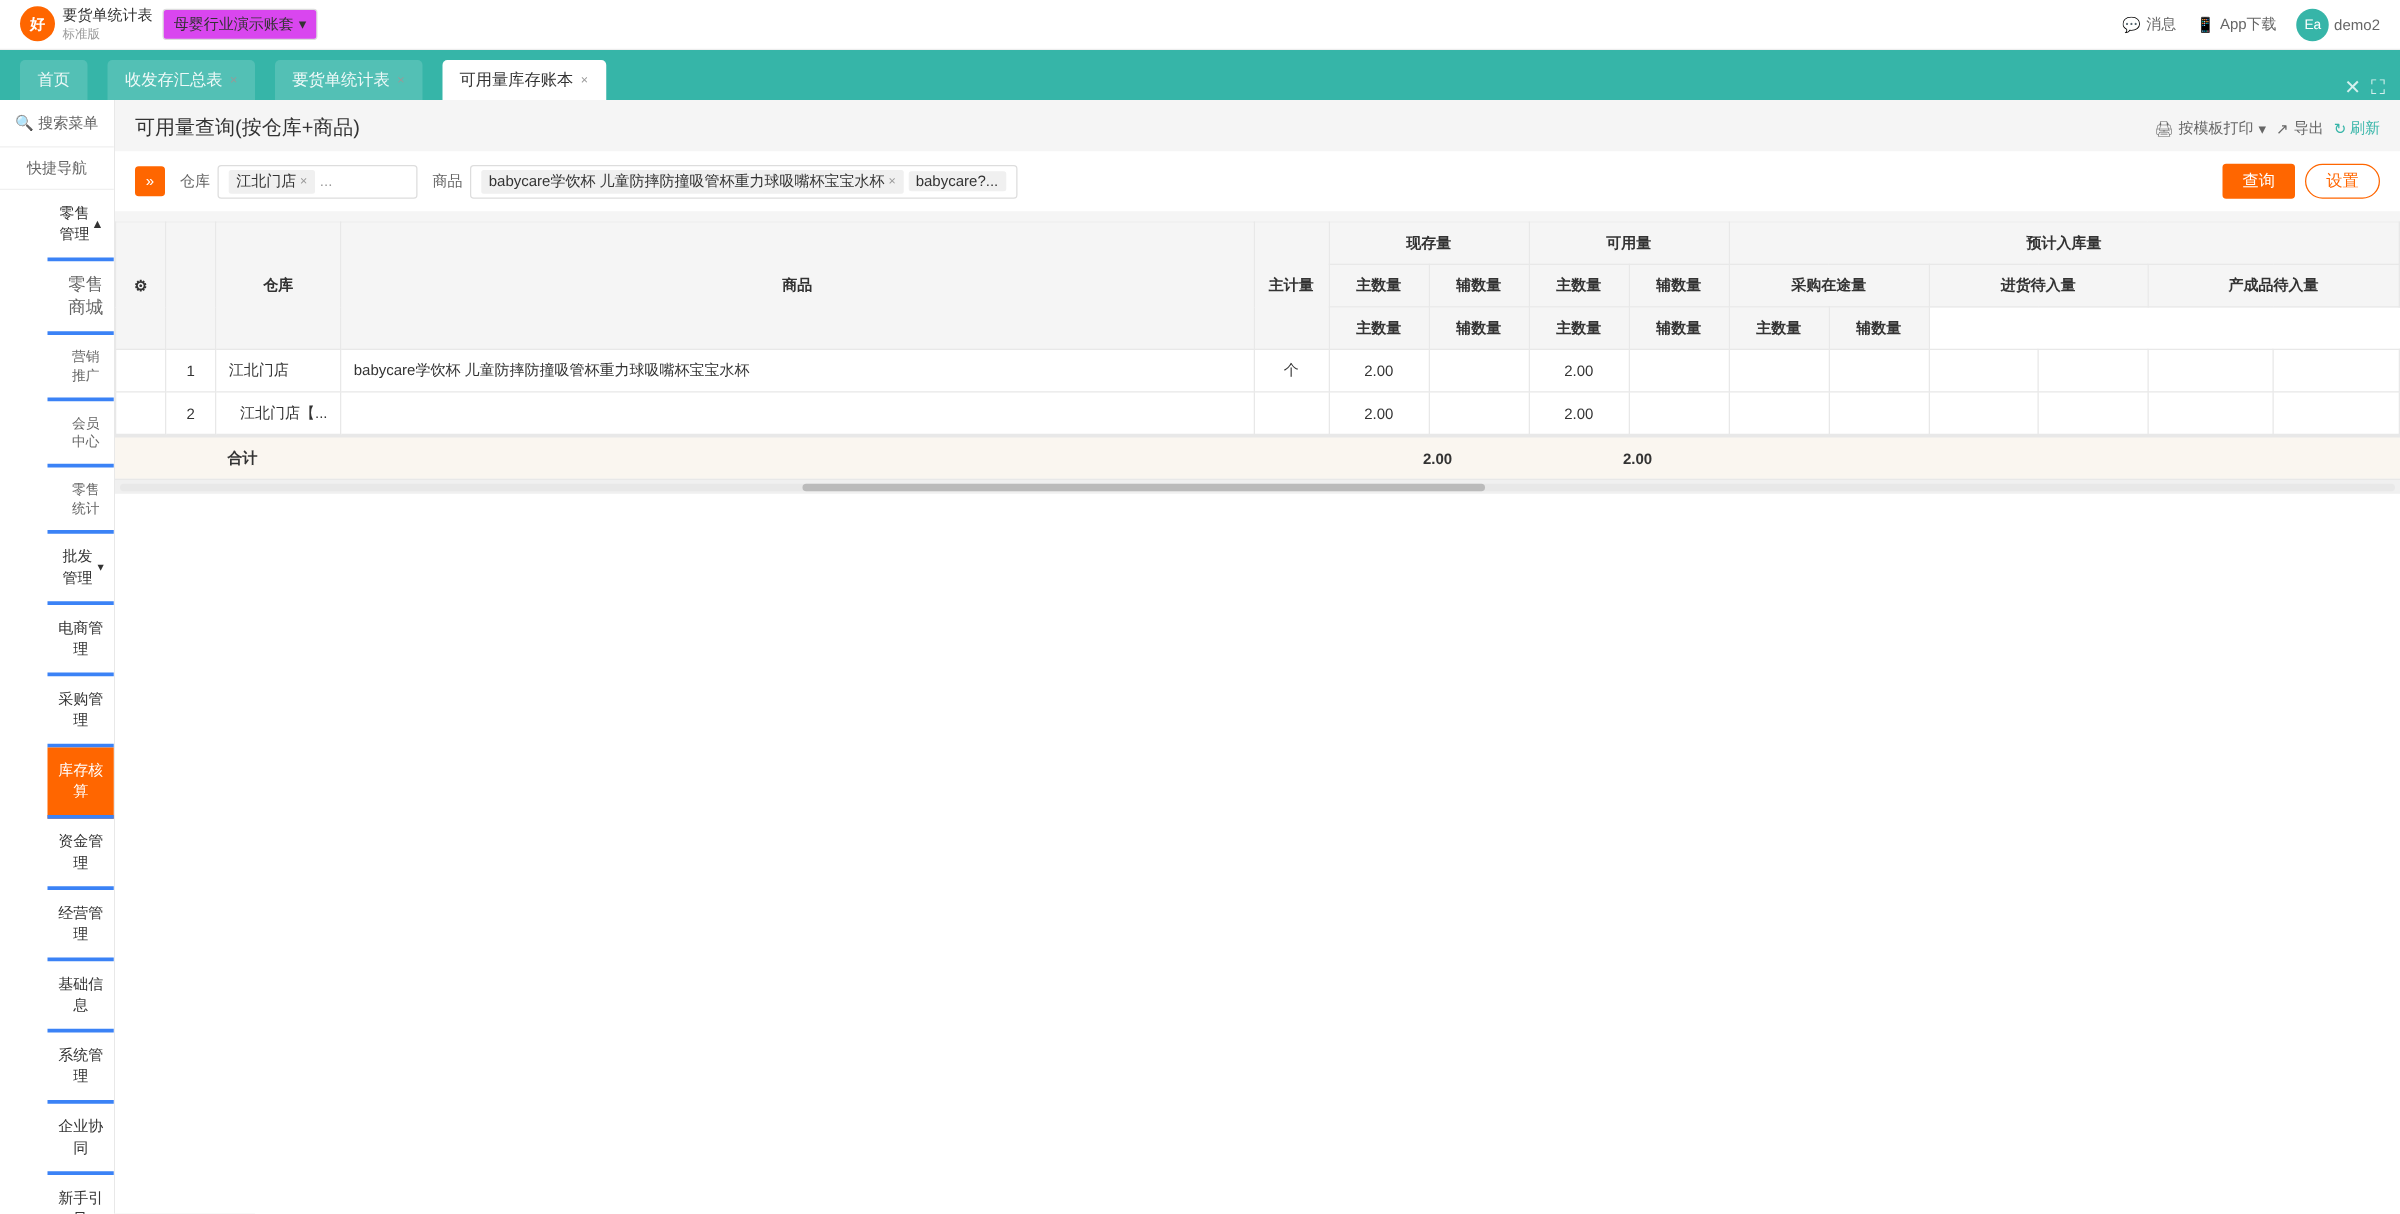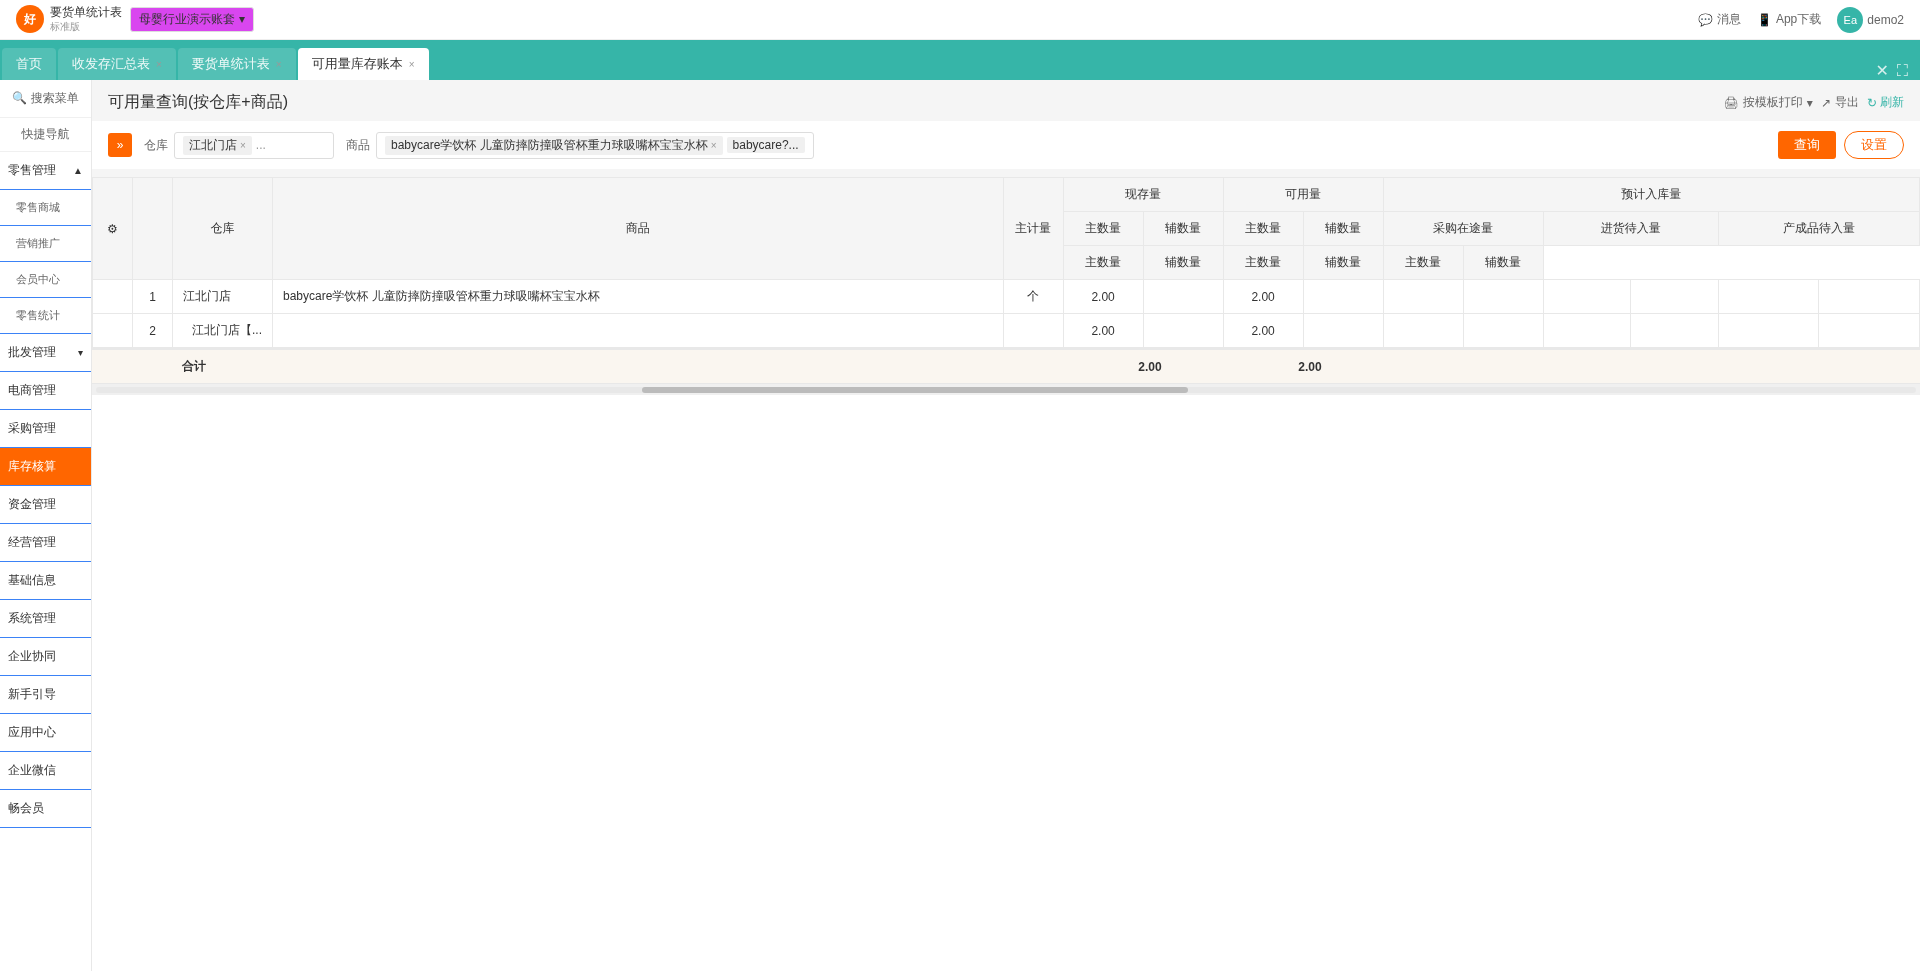--- a/index.html
+++ b/index.html
@@ -44,21 +44,21 @@
     .tab {
       height: 32px;
       padding: 0 14px;
       display: flex;
       align-items: center;
       gap: 6px;
       font-size: 13px;
       cursor: pointer;
       border-radius: 4px 4px 0 0;
       margin-top: 8px;
-      margin-left: 2px;
+      margin-left: 16px;
       color: rgba(255,255,255,0.9);
       background: rgba(255,255,255,0.15);
     }
     .tab.active {
       background: #fff;
       color: #333;
     }
     .tab .close-btn { font-size: 10px; color: #999; cursor: pointer; }
     .tab.active .close-btn { color: #999; }
     .tab-bar-right { margin-left: auto; display: flex; align-items: center; padding: 0 12px; gap: 8px; }
@@ -93,24 +93,25 @@
       border-bottom: 1px solid #f0f0f0;
       text-align: center;
       cursor: pointer;
     }
     .sidebar-item {
       padding: 10px 8px;
       font-size: 12px;
       color: #333;
       cursor: pointer;
       text-align: center;
-      border-bottom: 1px solid #3b82f6;
-      display: flex;
-      align-items: center;
-      justify-content: space-between;
+      border-bottom: 3px solid #3b82f6;
+      display: flex;
+      align-items: center;
+      justify-content: flex-start;
+      margin-left: 38px;
     }
     .sidebar-item.active {
       background: #ff6600;
       color: #fff;
     }
     .sidebar-item .arrow { font-size: 10px; }
 
     
     .content { flex: 1; display: flex; flex-direction: column; overflow: hidden; background: #f5f5f5; }
 
@@ -198,21 +199,21 @@
       border-collapse: collapse;
       font-size: 12px;
     }
 
     table thead tr th {
       background: #f5f5f5;
       border: 1px solid #e8e8e8;
       padding: 8px 10px;
       text-align: center;
       color: #333;
-      font-weight: normal;
+      font-weight: bold;
       white-space: nowrap;
     }
 
     table tbody tr td {
       border: 1px solid #e8e8e8;
       padding: 8px 10px;
       text-align: center;
       color: #333;
       background: #fff;
     }
@@ -330,21 +331,21 @@
       <span>🔍</span>
       <span>搜索菜单</span>
     </div>
     <div class="sidebar-nav">
       <span>快捷导航</span>
     </div>
     <div class="sidebar-item">
       <span>零售管理</span>
       <span class="arrow">▲</span>
     </div>
-    <div class="sidebar-item" style="padding-left:16px;font-size:11px;color:#666;">
+    <div class="sidebar-item" style="padding-left:16px;font-size:14px;color:#666;">
       <span>零售商城</span>
     </div>
     <div class="sidebar-item" style="padding-left:16px;font-size:11px;color:#666;">
       <span>营销推广</span>
     </div>
     <div class="sidebar-item" style="padding-left:16px;font-size:11px;color:#666;">
       <span>会员中心</span>
     </div>
     <div class="sidebar-item" style="padding-left:16px;font-size:11px;color:#666;">
       <span>零售统计</span>

